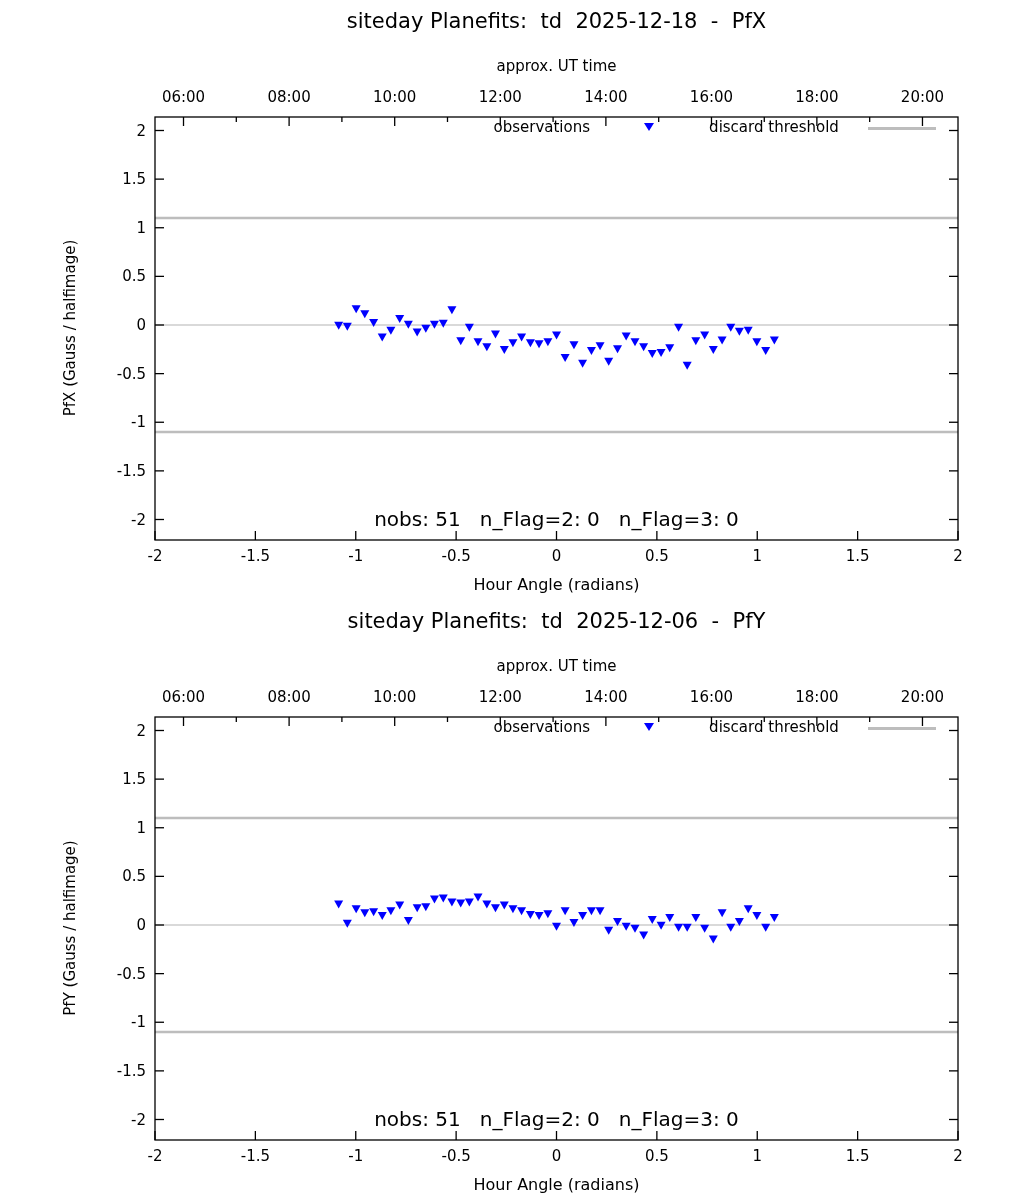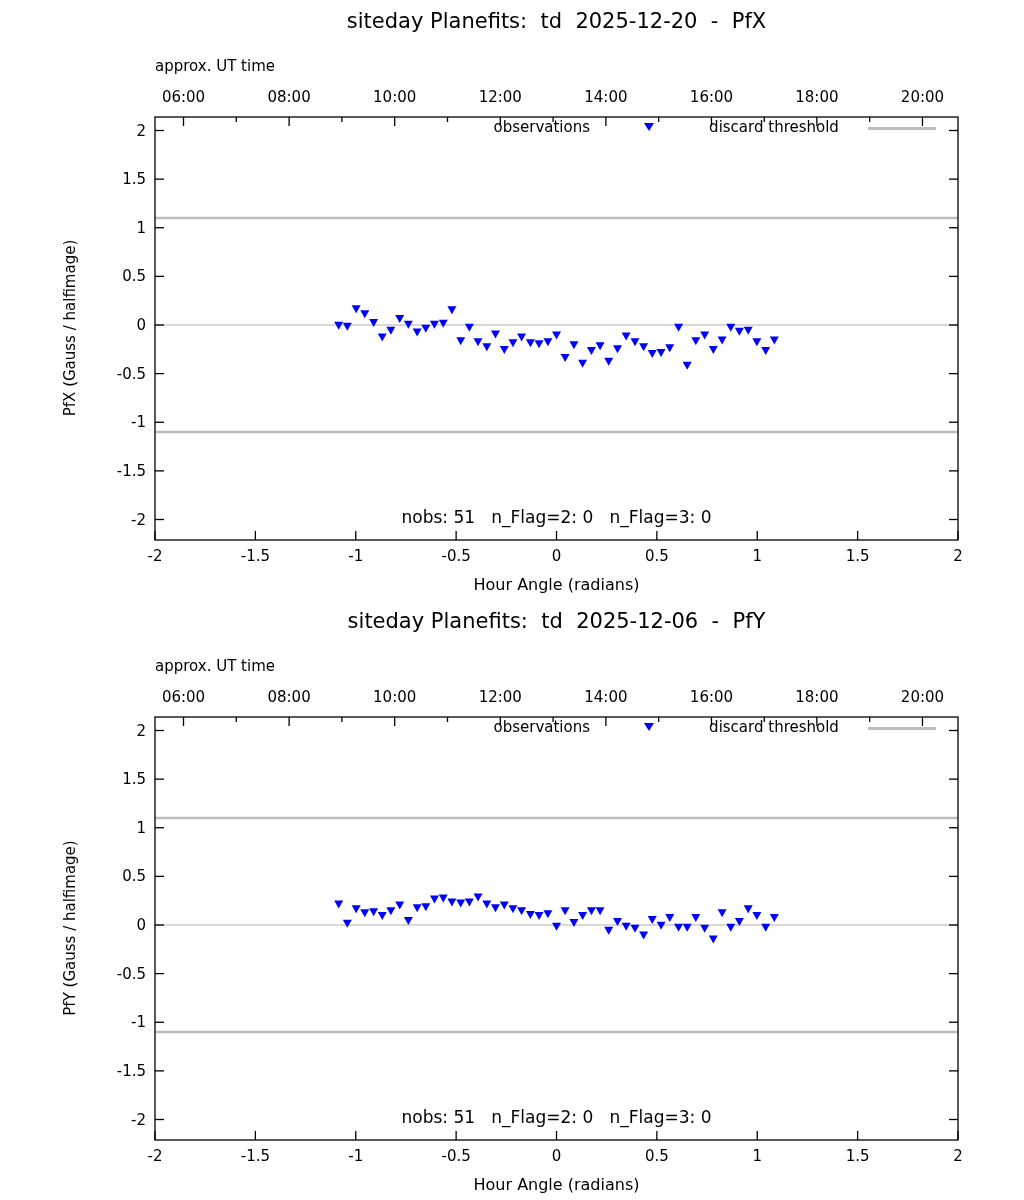--- a/index.html
+++ b/index.html
@@ -2,24 +2,24 @@
 <html><head>
 <meta charset="utf-8">
 <style>
   html,body{margin:0;padding:0;background:#ffffff;}
   body{width:1024px;height:1200px;position:relative;font-family:"DejaVu Sans",sans-serif;color:#000;}
   .panel{position:absolute;left:0;width:1024px;height:600px;}
   #panel-pfx{top:0;}
   #panel-pfy{top:600px;}
   svg.chart{position:absolute;top:0;left:0;}
   .chart-title{position:absolute;top:9px;left:155px;width:803px;text-align:center;font-size:21px;white-space:pre;}
-  .ut-title{position:absolute;top:57px;left:155px;width:803px;text-align:left;font-size:15px;}
+  .ut-title{position:absolute;top:57px;left:155px;width:803px;text-align:center;font-size:15px;}
   .ylabel{position:absolute;top:328px;left:70px;transform:translate(-50%,-50%) rotate(-90deg);font-size:15px;white-space:nowrap;}
   .xlabel{position:absolute;top:575px;left:155px;width:803px;text-align:center;font-size:16px;}
-  .annotation{position:absolute;top:507px;left:155px;width:803px;text-align:center;font-size:17px;white-space:pre;}
+  .annotation{position:absolute;top:507px;left:155px;width:803px;text-align:center;font-size:20px;white-space:pre;}
   .legend-obs-label{position:absolute;top:118px;left:430px;width:160px;text-align:right;font-size:15px;}
   .legend-marker{position:absolute;top:123px;left:644px;width:0;height:0;
                  border-left:5px solid transparent;border-right:5px solid transparent;border-top:8px solid #0000ff;}
   .legend-thr-label{position:absolute;top:118px;left:690px;width:168px;text-align:center;font-size:15px;}
   .legend-thr-line{position:absolute;top:127px;left:868px;width:68px;height:3px;background:#c0c0c0;}
 </style>
 </head>
 <body>
 
 <div class="panel" id="panel-pfx">
@@ -143,21 +143,21 @@
         <path d="M 708.78575 346.1125 L 717.78575 346.1125 L 713.28575 354.1125 Z"></path>
         <path d="M 717.6187500000001 336.3875 L 726.6187500000001 336.3875 L 722.1187500000001 344.3875 Z"></path>
         <path d="M 726.251 323.745 L 735.251 323.745 L 730.751 331.745 Z"></path>
         <path d="M 734.88325 327.635 L 743.88325 327.635 L 739.38325 335.635 Z"></path>
         <path d="M 743.7162500000001 326.6625 L 752.7162500000001 326.6625 L 748.2162500000001 334.6625 Z"></path>
         <path d="M 752.3485000000001 338.33250000000004 L 761.3485000000001 338.33250000000004 L 756.8485000000001 346.33250000000004 Z"></path>
         <path d="M 761.1814999999999 347.08500000000004 L 770.1814999999999 347.08500000000004 L 765.6814999999999 355.08500000000004 Z"></path>
         <path d="M 769.81375 336.3875 L 778.81375 336.3875 L 774.31375 344.3875 Z"></path>
       </g>
     </svg>
-  <div class="chart-title">siteday Planefits:  td  2025-12-20  -  PfX</div>
+  <div class="chart-title">siteday Planefits:  td  2025-12-18  -  PfX</div>
   <div class="ut-title">approx. UT time</div>
   <div class="ylabel">PfX (Gauss / halfimage)</div>
   <div class="legend-obs-label">observations</div>
   <div class="legend-marker legend-marker-js" style="border-top-color: rgb(0, 0, 255);"></div>
   <div class="legend-thr-label">discard threshold</div>
   <div class="legend-thr-line legend-thr-line-js" style="background: rgb(189, 189, 189);"></div>
   <div class="annotation">nobs: 51   n_Flag=2: 0   n_Flag=3: 0</div>
   <div class="xlabel">Hour Angle (radians)</div>
 </div>
 

